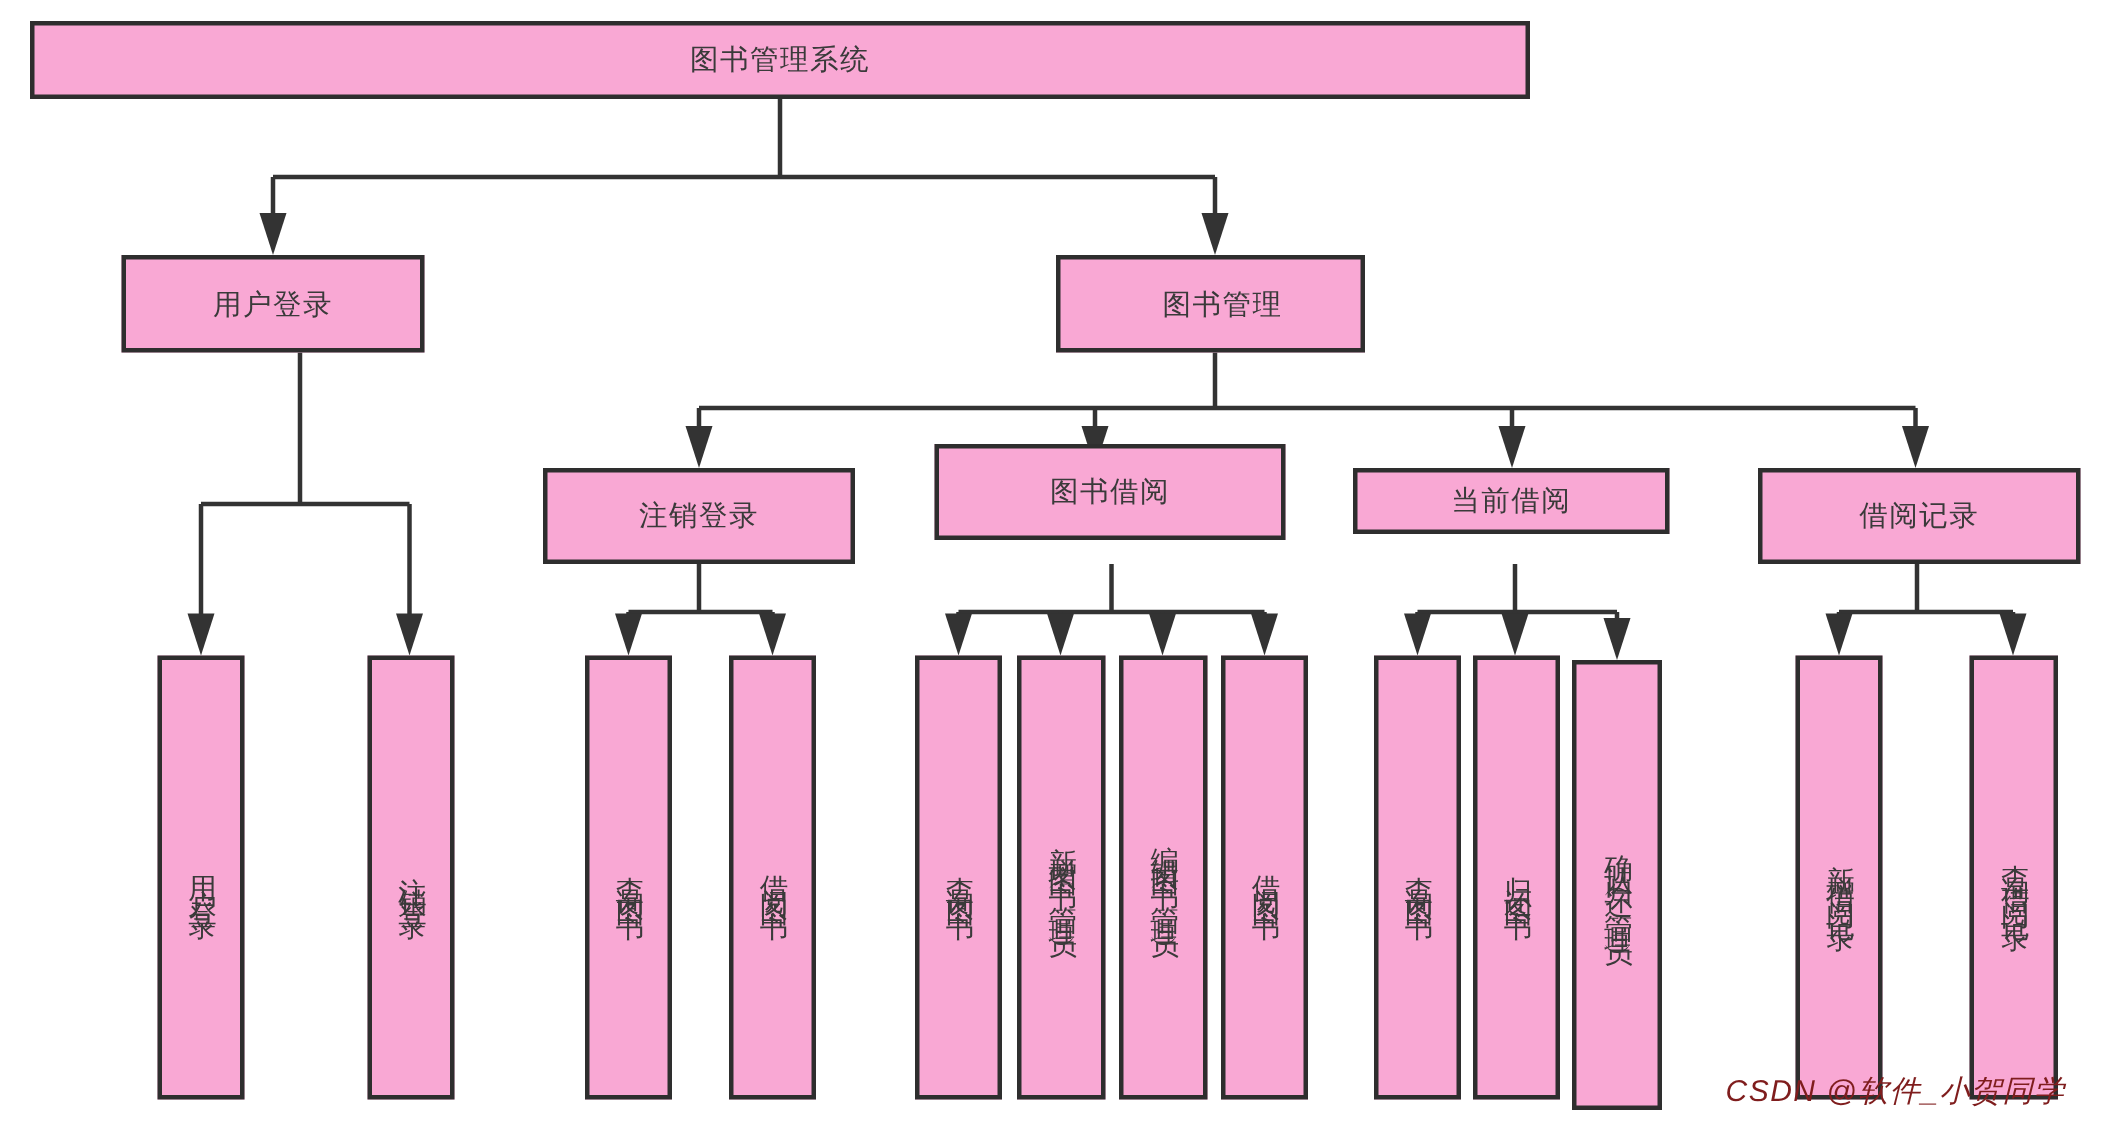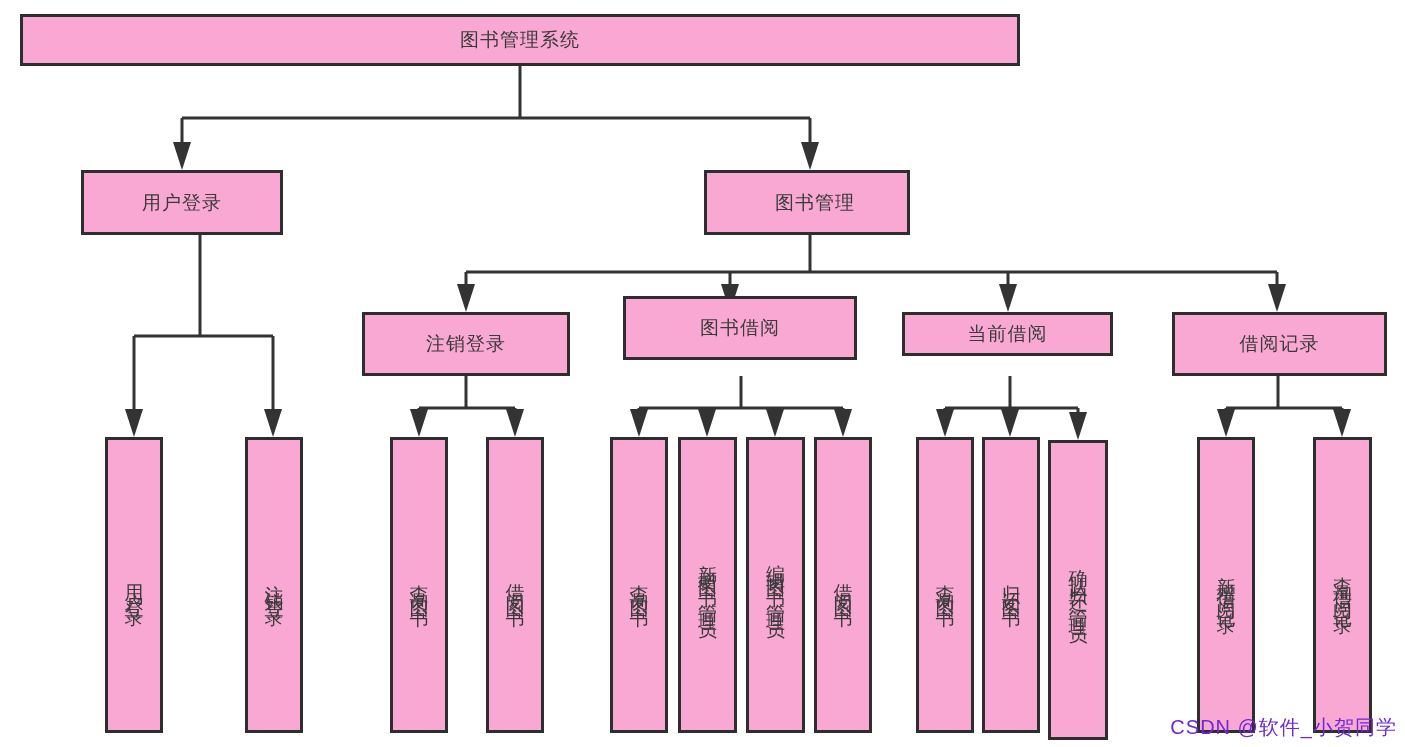--- a/index.html
+++ b/index.html
@@ -26,25 +26,26 @@
     white-space: nowrap;
   }
   .leaf {
     writing-mode: vertical-rl;
     text-orientation: mixed;
     letter-spacing: 8px;
     font-size: 19px;
   }
   .watermark {
     position: absolute;
-    right: 8px;
+    right: 28px;
     bottom: 6px;
-    color: #6d28d9;
+    color: #7f1d1d;
     font-size: 20px;
     letter-spacing: 1px;
+    font-style: italic;
   }
 </style>
 </head>
 <body>
 
 <div id="stage">
 
   <svg id="wires" viewBox="0 0 1405 747" xmlns="http://www.w3.org/2000/svg">
     <g stroke="#333333" stroke-width="3" fill="none">
 

